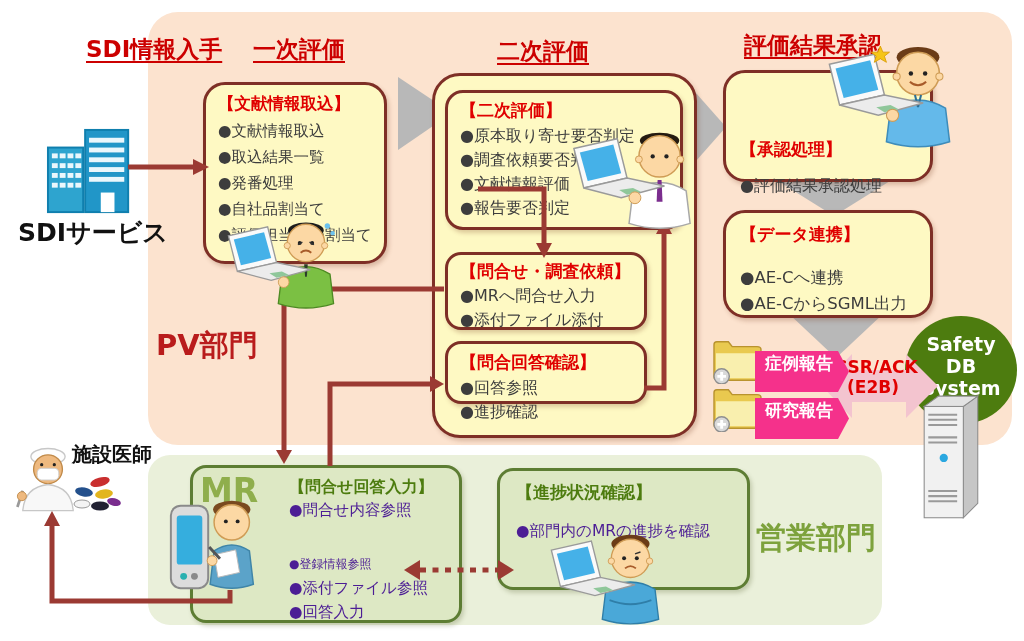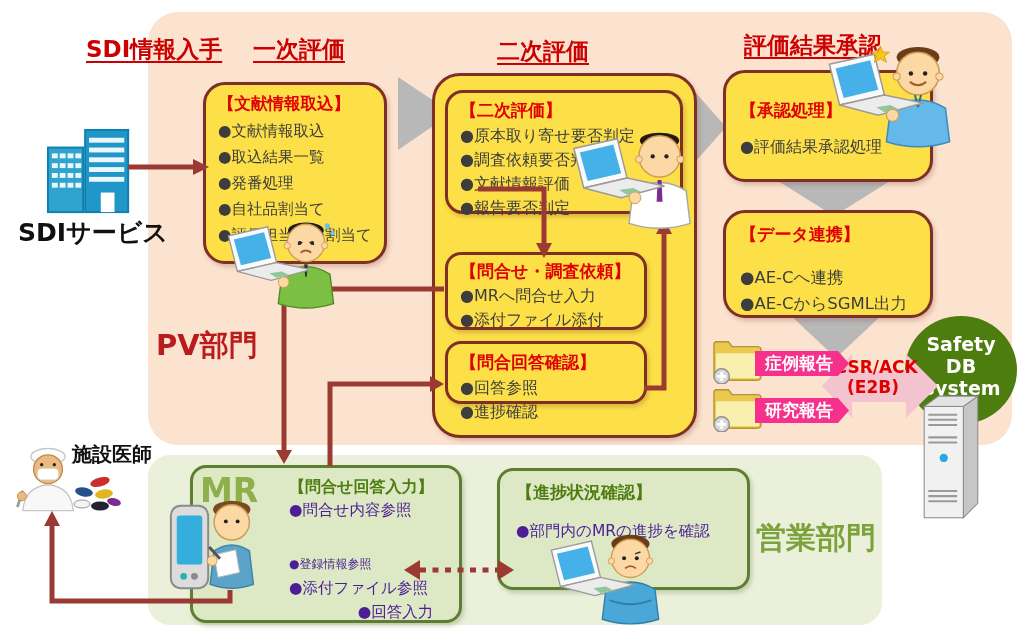--- a/index.html
+++ b/index.html
@@ -3,30 +3,30 @@
 <meta charset="utf-8">
 <style>
   html,body{margin:0;padding:0;background:#fff;}
   .canvas{position:relative;width:1024px;height:641px;background:#fff;overflow:hidden;
           font-family:"DejaVu Sans","Liberation Sans",sans-serif;}
   .abs{position:absolute;}
   .peach-bg{left:148px;top:12px;width:864px;height:433px;border-radius:30px;background:#fce3cf;z-index:0;}
   .green-bg{left:148px;top:455px;width:734px;height:170px;border-radius:22px;background:#eaf0da;z-index:0;}
   .hdr{color:#cc0000;font-weight:bold;font-size:23px;text-decoration:underline;
        text-underline-offset:4px;z-index:4;white-space:nowrap;}
-  .pbox{box-sizing:border-box;background:#fde047;border:3px solid #7e2f26;border-radius:22px;
+  .pbox{box-sizing:border-box;background:#fef9c3;border:3px solid #7e2f26;border-radius:22px;
         box-shadow:2px 3px 4px rgba(120,60,30,.25);z-index:2;}
   .gbox{box-sizing:border-box;background:#dde8c4;border:3px solid #5d7d33;border-radius:16px;
         box-shadow:2px 3px 4px rgba(80,90,40,.25);z-index:2;}
   .ptitle{color:#e00000;font-weight:bold;font-size:17px;white-space:nowrap;}
   .gtitle{color:#4d7c0f;font-weight:bold;font-size:16px;white-space:nowrap;}
   .li{color:#3d3d3d;white-space:nowrap;}
   .gli{color:#4c1d95;white-space:nowrap;}
   .banner{background:#f5318b;color:#fff;font-weight:bold;font-size:17px;line-height:25px;
-          padding:0 16px 0 10px;z-index:6;white-space:nowrap;
+          padding:0 16px 16px 10px;z-index:6;white-space:nowrap;
           clip-path:polygon(0 0,calc(100% - 11px) 0,100% 50%,calc(100% - 11px) 100%,0 100%);}
   .lbl{font-weight:bold;white-space:nowrap;z-index:4;}
   svg{display:block;}
   .layer{left:0;top:0;z-index:5;pointer-events:none;}
   .chevlayer{left:0;top:0;z-index:1;pointer-events:none;}
   .people{z-index:6;pointer-events:none;}
 </style>
 </head>
 <body>
 
@@ -51,59 +51,59 @@
     <div class="ptitle" style="font-size:16.5px;margin-bottom:3px;">【文献情報取込】</div>
     <div class="li" style="font-size:15.5px;line-height:26px;">●文献情報取込</div>
     <div class="li" style="font-size:15.5px;line-height:26px;">●取込結果一覧</div>
     <div class="li" style="font-size:15.5px;line-height:26px;">●発番処理</div>
     <div class="li" style="font-size:15.5px;line-height:26px;">●自社品割当て</div>
     <div class="li" style="font-size:15.5px;line-height:26px;">●評価担当者の割当て</div>
   </div>
 
   <div class="abs pbox" style="left:432px;top:73px;width:265px;height:365px;border-radius:28px;"></div>
 
-  <div class="abs pbox" style="left:445px;top:90px;width:238px;height:124px;border-radius:18px;padding:6px 0 0 12px;">
+  <div class="abs pbox" style="left:445px;top:90px;width:238px;height:140px;border-radius:18px;padding:6px 0 0 12px;">
     <div class="ptitle" style="margin-bottom:2px;">【二次評価】</div>
     <div class="li" style="font-size:16px;line-height:24px;">●原本取り寄せ要否判定</div>
     <div class="li" style="font-size:16px;line-height:24px;">●調査依頼要否判定</div>
     <div class="li" style="font-size:16px;line-height:24px;">●文献情報評価</div>
     <div class="li" style="font-size:16px;line-height:24px;">●報告要否判定</div>
   </div>
 
   <div class="abs pbox" style="left:445px;top:252px;width:202px;height:78px;border-radius:16px;padding:5px 6px 0 12px;">
     <div class="ptitle" style="margin-bottom:1px;">【問合せ・調査依頼】</div>
     <div class="li" style="font-size:16px;line-height:24px;">●MRへ問合せ入力</div>
     <div class="li" style="font-size:16px;line-height:24px;">●添付ファイル添付</div>
   </div>
 
   <div class="abs pbox" style="left:445px;top:341px;width:202px;height:63px;border-radius:16px;padding:7px 6px 0 12px;">
     <div class="ptitle" style="margin-bottom:2px;">【問合回答確認】</div>
     <div class="li" style="font-size:16px;line-height:24px;">●回答参照</div>
     <div class="li" style="font-size:16px;line-height:24px;">●進捗確認</div>
   </div>
 
   <div class="abs pbox" style="left:723px;top:70px;width:210px;height:112px;padding:26px 8px 0 14px;">
-    <div class="ptitle" style="margin-bottom:15px;">【承認処理】</div>
+    <div class="ptitle" style="margin-bottom:15px;margin-top:39px;">【承認処理】</div>
     <div class="li" style="font-size:16px;">●評価結果承認処理</div>
   </div>
 
   <div class="abs pbox" style="left:723px;top:210px;width:210px;height:108px;padding:10px 8px 0 14px;">
     <div class="ptitle" style="margin-bottom:19px;">【データ連携】</div>
     <div class="li" style="font-size:16.5px;line-height:26px;">●AE-Cへ連携</div>
     <div class="li" style="font-size:16.5px;line-height:26px;">●AE-CからSGML出力</div>
   </div>
 
   <div class="abs gbox" style="left:190px;top:465px;width:272px;height:158px;">
     <div class="abs lbl" style="left:7px;top:3px;font-size:33px;color:#8fae4c;">MR</div>
     <div class="abs" style="left:96px;top:9px;">
       <div class="gtitle">【問合せ回答入力】</div>
       <div class="gli" style="font-size:15.5px;line-height:24px;">●問合せ内容参照</div>
       <div class="gli" style="font-size:12px;line-height:24px;margin-top:30px;">●登録情報参照</div>
       <div class="gli" style="font-size:15.5px;line-height:24px;">●添付ファイル参照</div>
-      <div class="gli" style="font-size:15.5px;line-height:24px;text-align:right;">●回答入力</div>
+      <div class="gli" style="font-size:15.5px;line-height:24px;">●回答入力</div>
     </div>
   </div>
 
   <div class="abs gbox" style="left:497px;top:468px;width:253px;height:122px;padding:10px 0 0 16px;">
     <div class="gtitle" style="font-size:17px;margin-bottom:17px;">【進捗状況確認】</div>
     <div class="gli" style="font-size:15.5px;">●部門内のMRの進捗を確認</div>
   </div>
 
   <div class="abs lbl" style="left:18px;top:216px;font-size:25px;color:#111;">SDIサービス</div>
   <div class="abs lbl" style="left:156px;top:326px;font-size:29px;color:#b91c1c;">PV部門</div>

